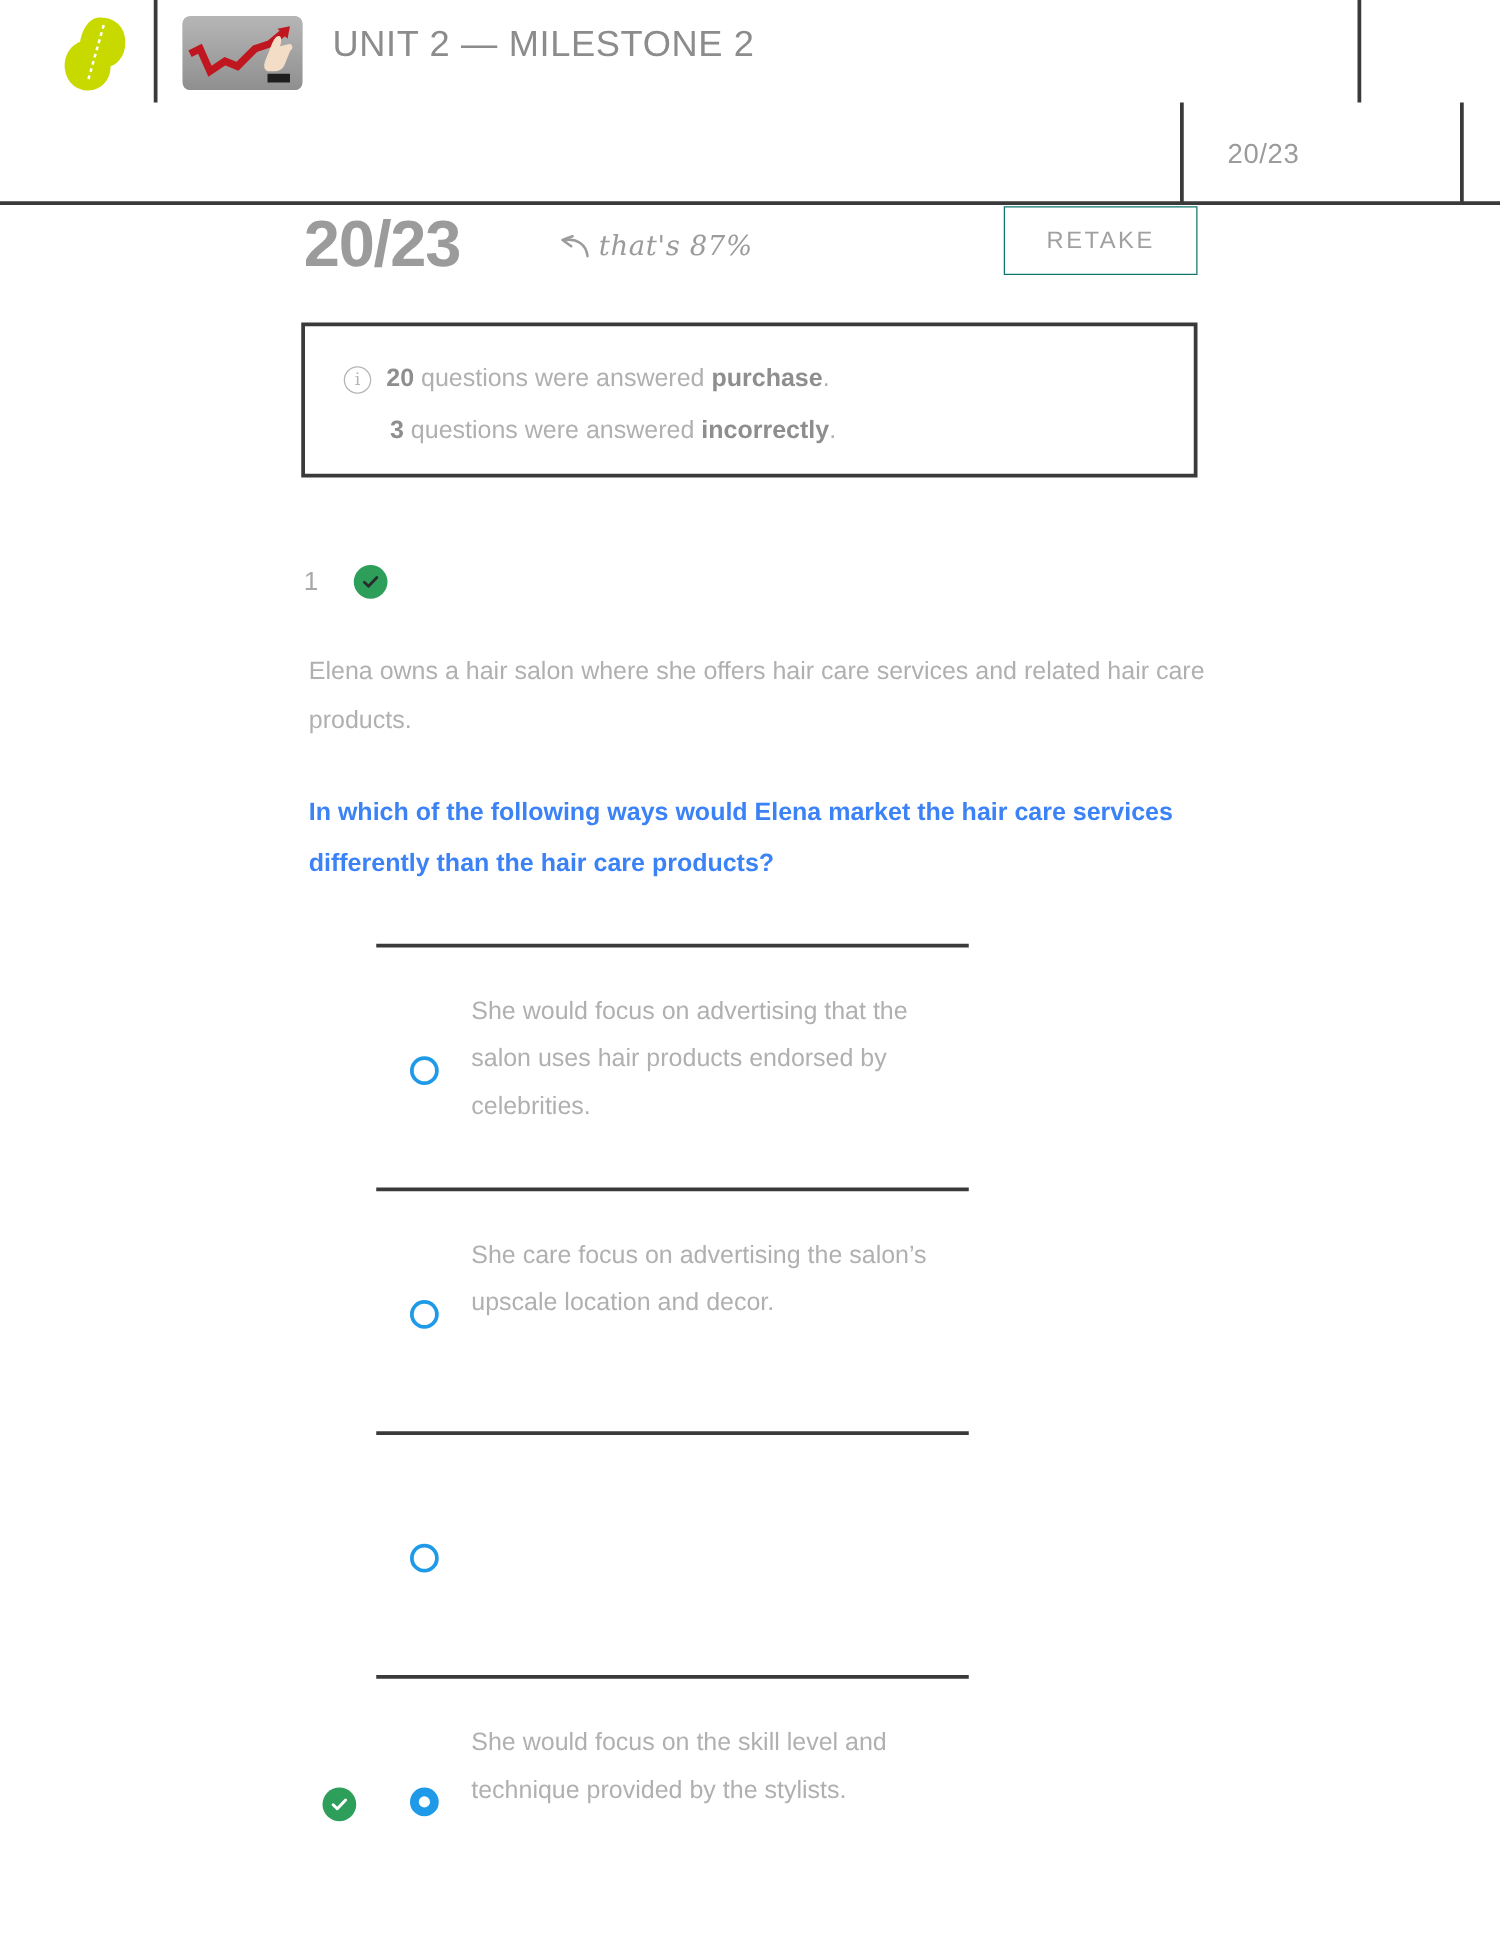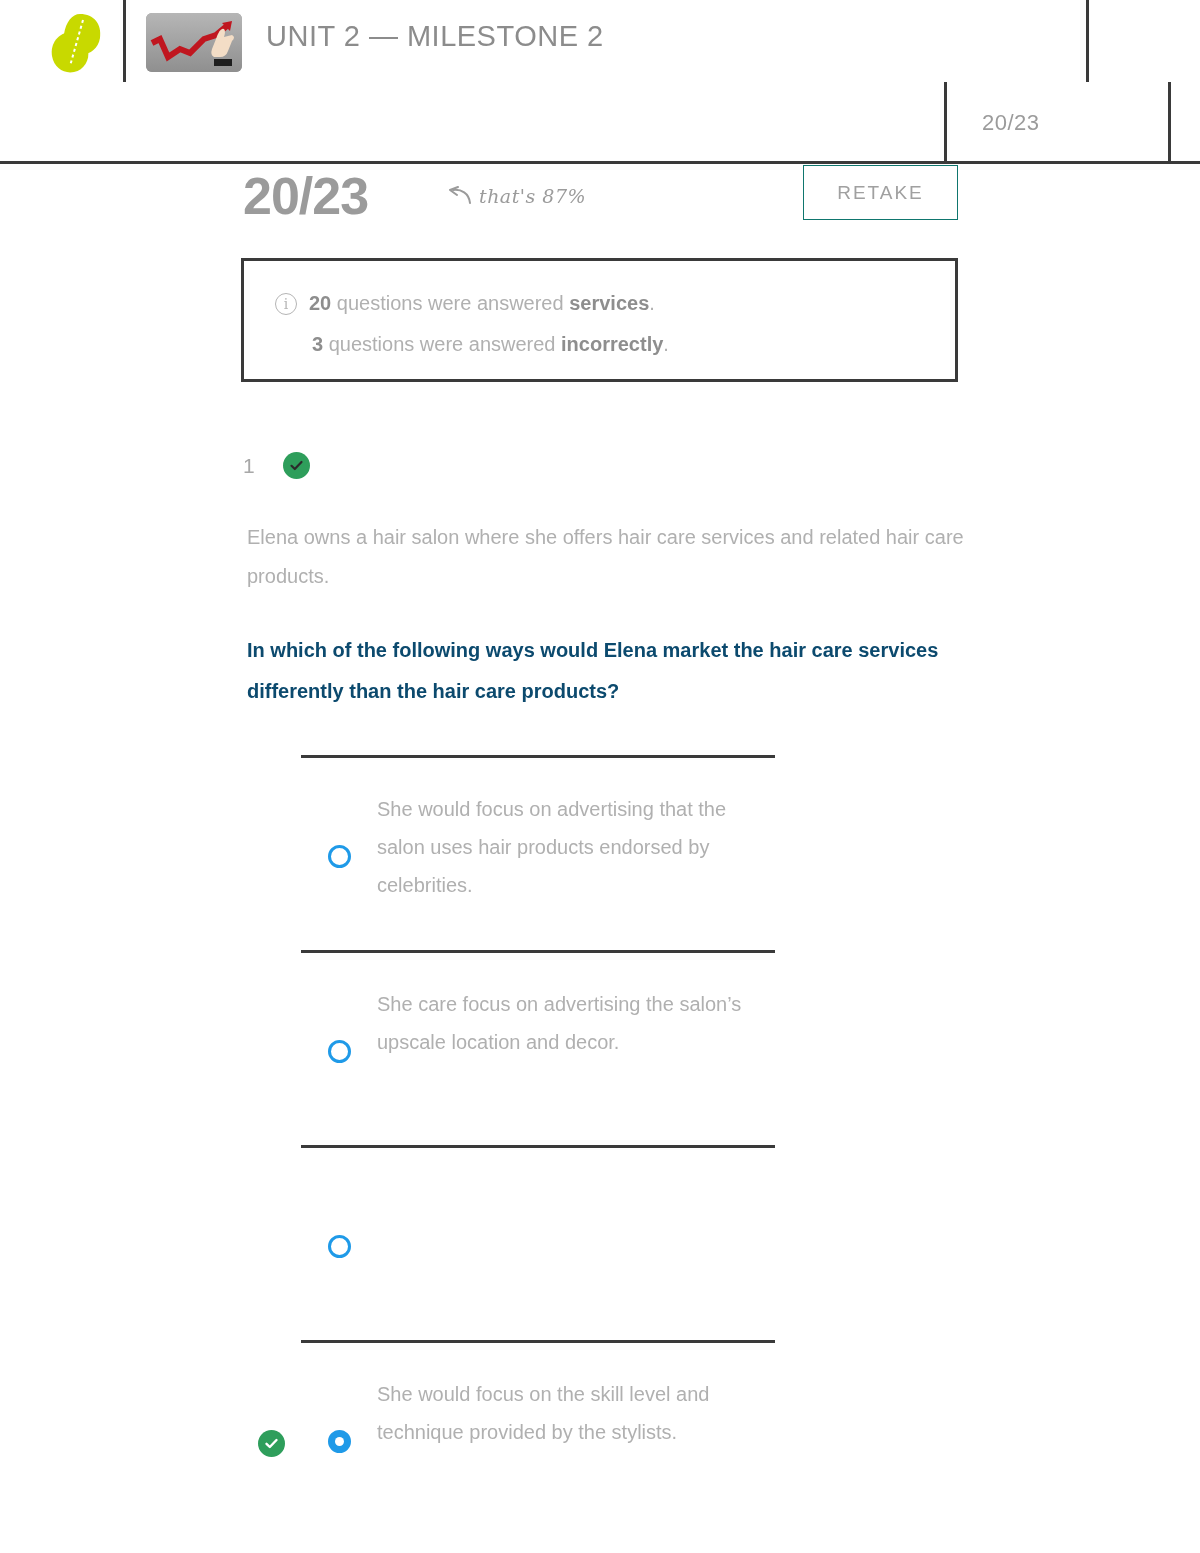--- a/index.html
+++ b/index.html
@@ -89,21 +89,21 @@
     left: 446px; top: 185px;
     display: flex;
     align-items: center;
     gap: 7px;
     color: #9b9b9b;
   }
   .hand-arrow svg { display: block; }
   .hand-text {
     font-family: "DejaVu Serif", serif;
     font-style: italic;
-    font-size: 19px;
+    font-size: 22px;
     color: #9b9b9b;
     letter-spacing: 0.5px;
   }
   .retake-btn {
     position: absolute;
     left: 803px; top: 165px;
     width: 155px; height: 55px;
     border: 1px solid #0f766e;
     background: #ffffff;
     display: flex;
@@ -182,21 +182,21 @@
     line-height: 39px;
     color: #b0b0b0;
   }
   .q-prompt {
     position: absolute;
     left: 247px; top: 630px;
     width: 720px;
     font-size: 20px;
     font-weight: bold;
     line-height: 41px;
-    color: #0c4a6e;
+    color: #3b82f6;
   }
 
   
   .options {
     position: absolute;
     left: 4px; top: 755px;
     width: 1200px;
     padding-left: 11px;
   }
   .option {
@@ -301,21 +301,21 @@
   </span>
   <span class="hand-text">that's 87%</span>
 </div>
 
 <div class="retake-btn">RETAKE</div>
 
 <div class="infobox">
   <div class="info-row r1">
     <span class="info-icon">i</span>
     <span class="info-text">
-      <b>20</b><span> questions were answered </span><b>services</b><span>.</span>
+      <b>20</b><span> questions were answered </span><b>purchase</b><span>.</span>
     </span>
   </div>
   <div class="info-row r2">
     <span class="info-text">
       <b>3</b><span> questions were answered </span><b>incorrectly</b><span>.</span>
     </span>
   </div>
 </div>
 
 <div class="qhead">

